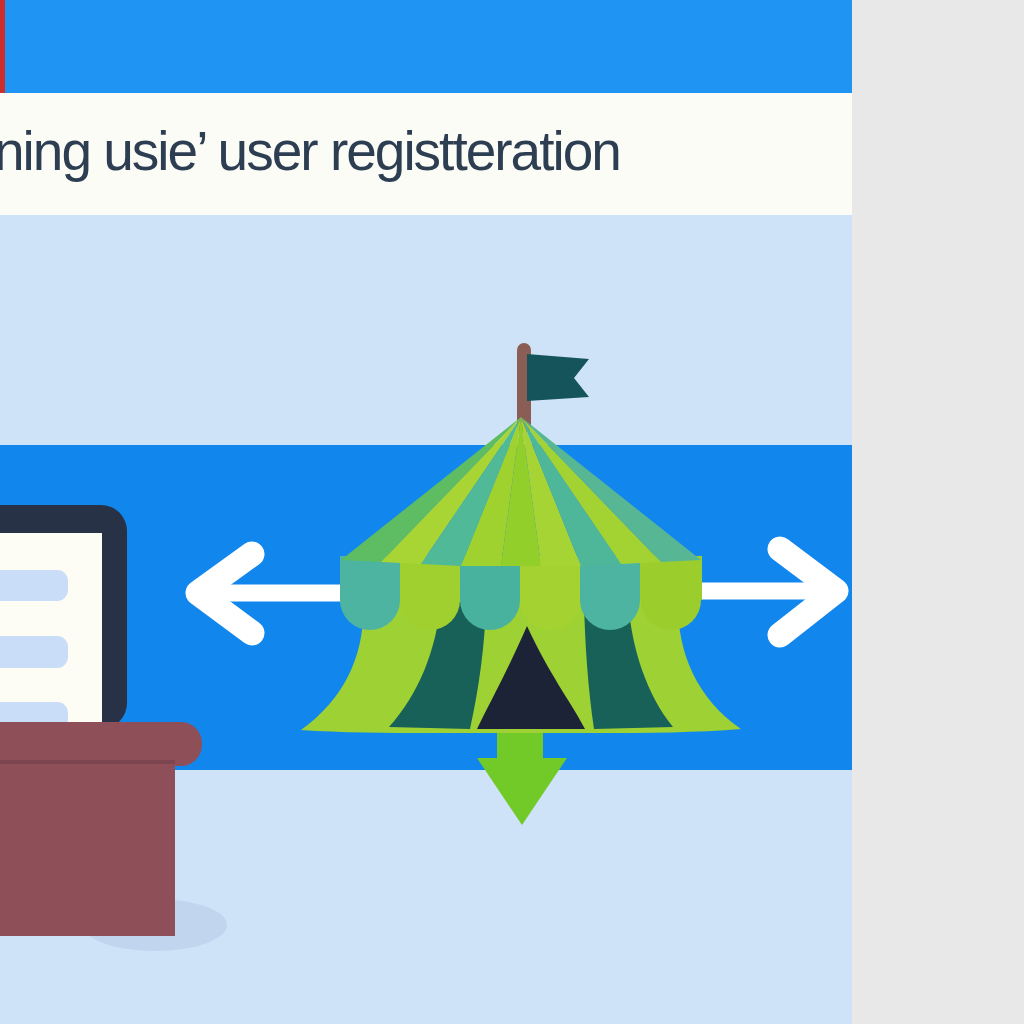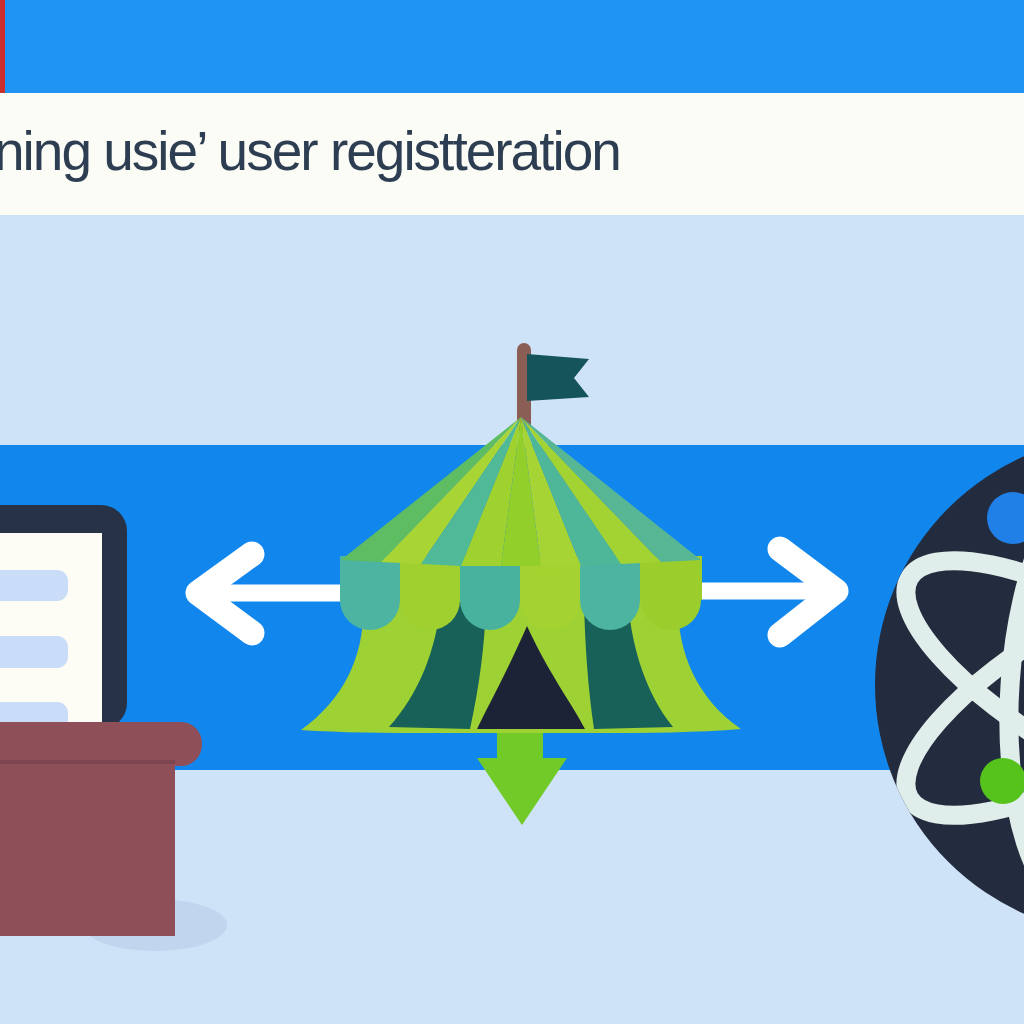--- a/index.html
+++ b/index.html
@@ -1,17 +1,17 @@
 <!DOCTYPE html>
 <html><head>
 <meta charset="utf-8">
 <style>
   html,body{margin:0;padding:0;background:#e8e8e8;}
   .stage{
-    position:relative;width:1024px;height:1024px;overflow:hidden;
+    position:relative;width:852px;height:1024px;overflow:hidden;
     background:#cfe3f8;font-family:"Liberation Sans",sans-serif;
   }
   .scene-svg{position:absolute;left:0;top:0;width:1024px;height:1024px;display:block;}
   .title{
     position:absolute;left:-6px;top:120px;
     font-size:55px;font-weight:400;letter-spacing:-2px;
     color:#2e3e52;white-space:nowrap;line-height:1.15;
   }
 </style>
 </head>

